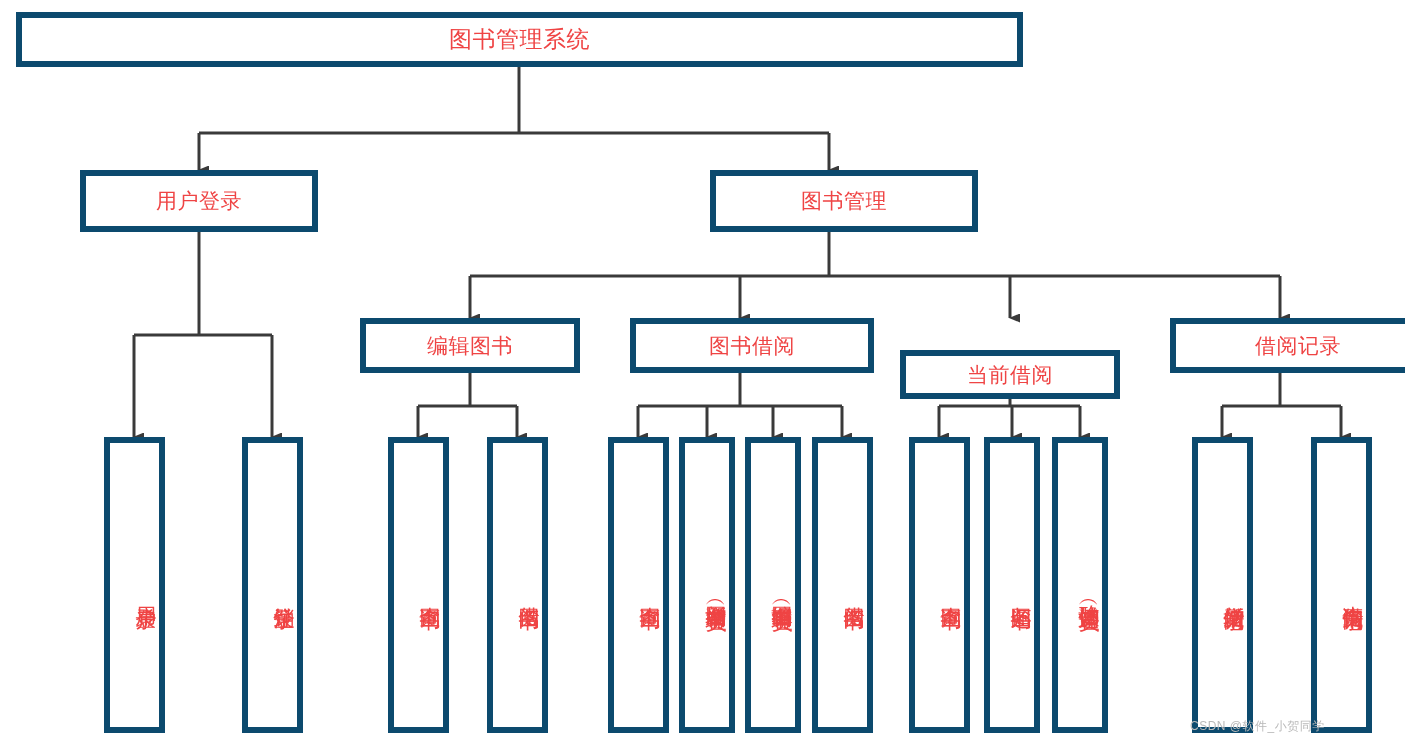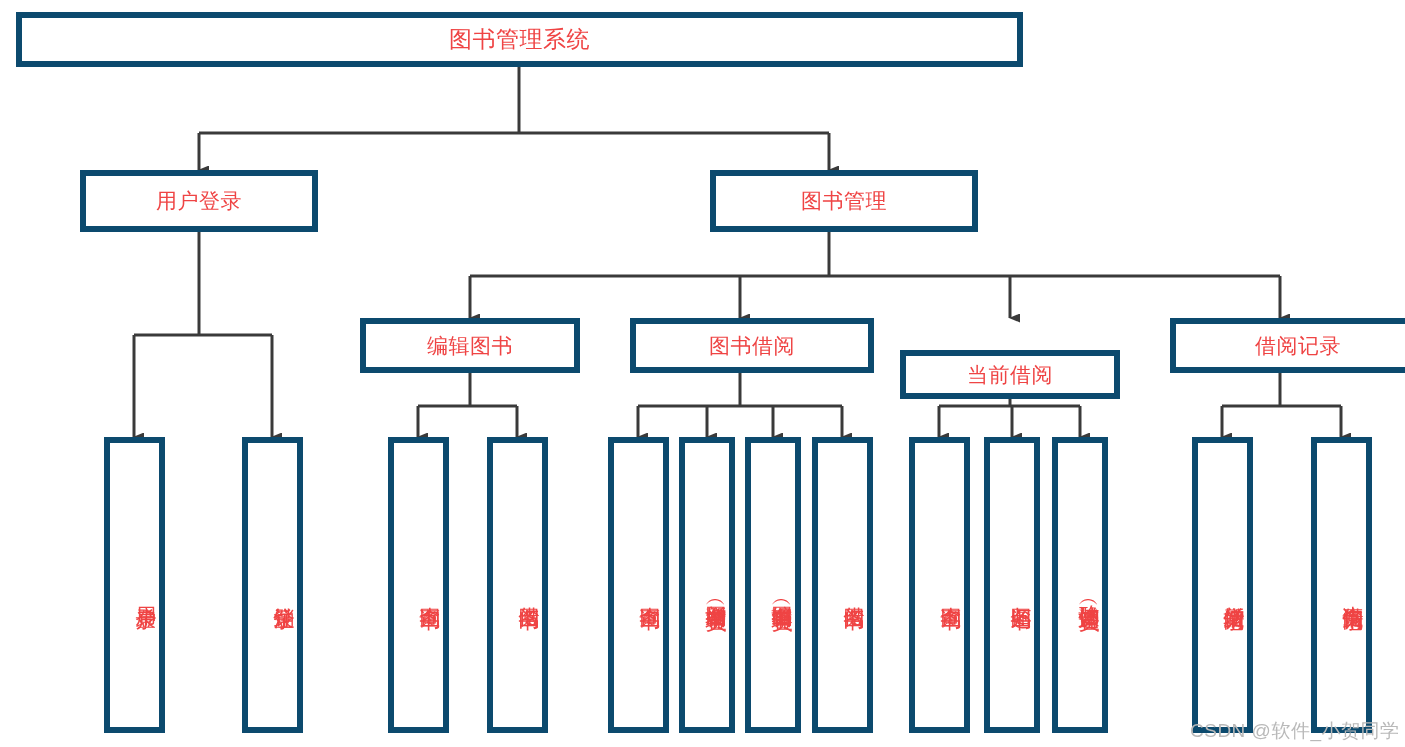--- a/index.html
+++ b/index.html
@@ -49,21 +49,21 @@
     text-orientation: upright;
     align-items: flex-start;
     justify-content: center;
     padding-top: 14px;
   }
   .node-root {
     font-size: 23px;
   }
   .watermark {
     position: absolute;
-    font-size: 19px;
+    font-size: 12px;
     color: #b9b9b9;
     white-space: nowrap;
     letter-spacing: 0.5px;
   }
 </style>
 </head>
 <body>
 
 <div id="canvas">
 

